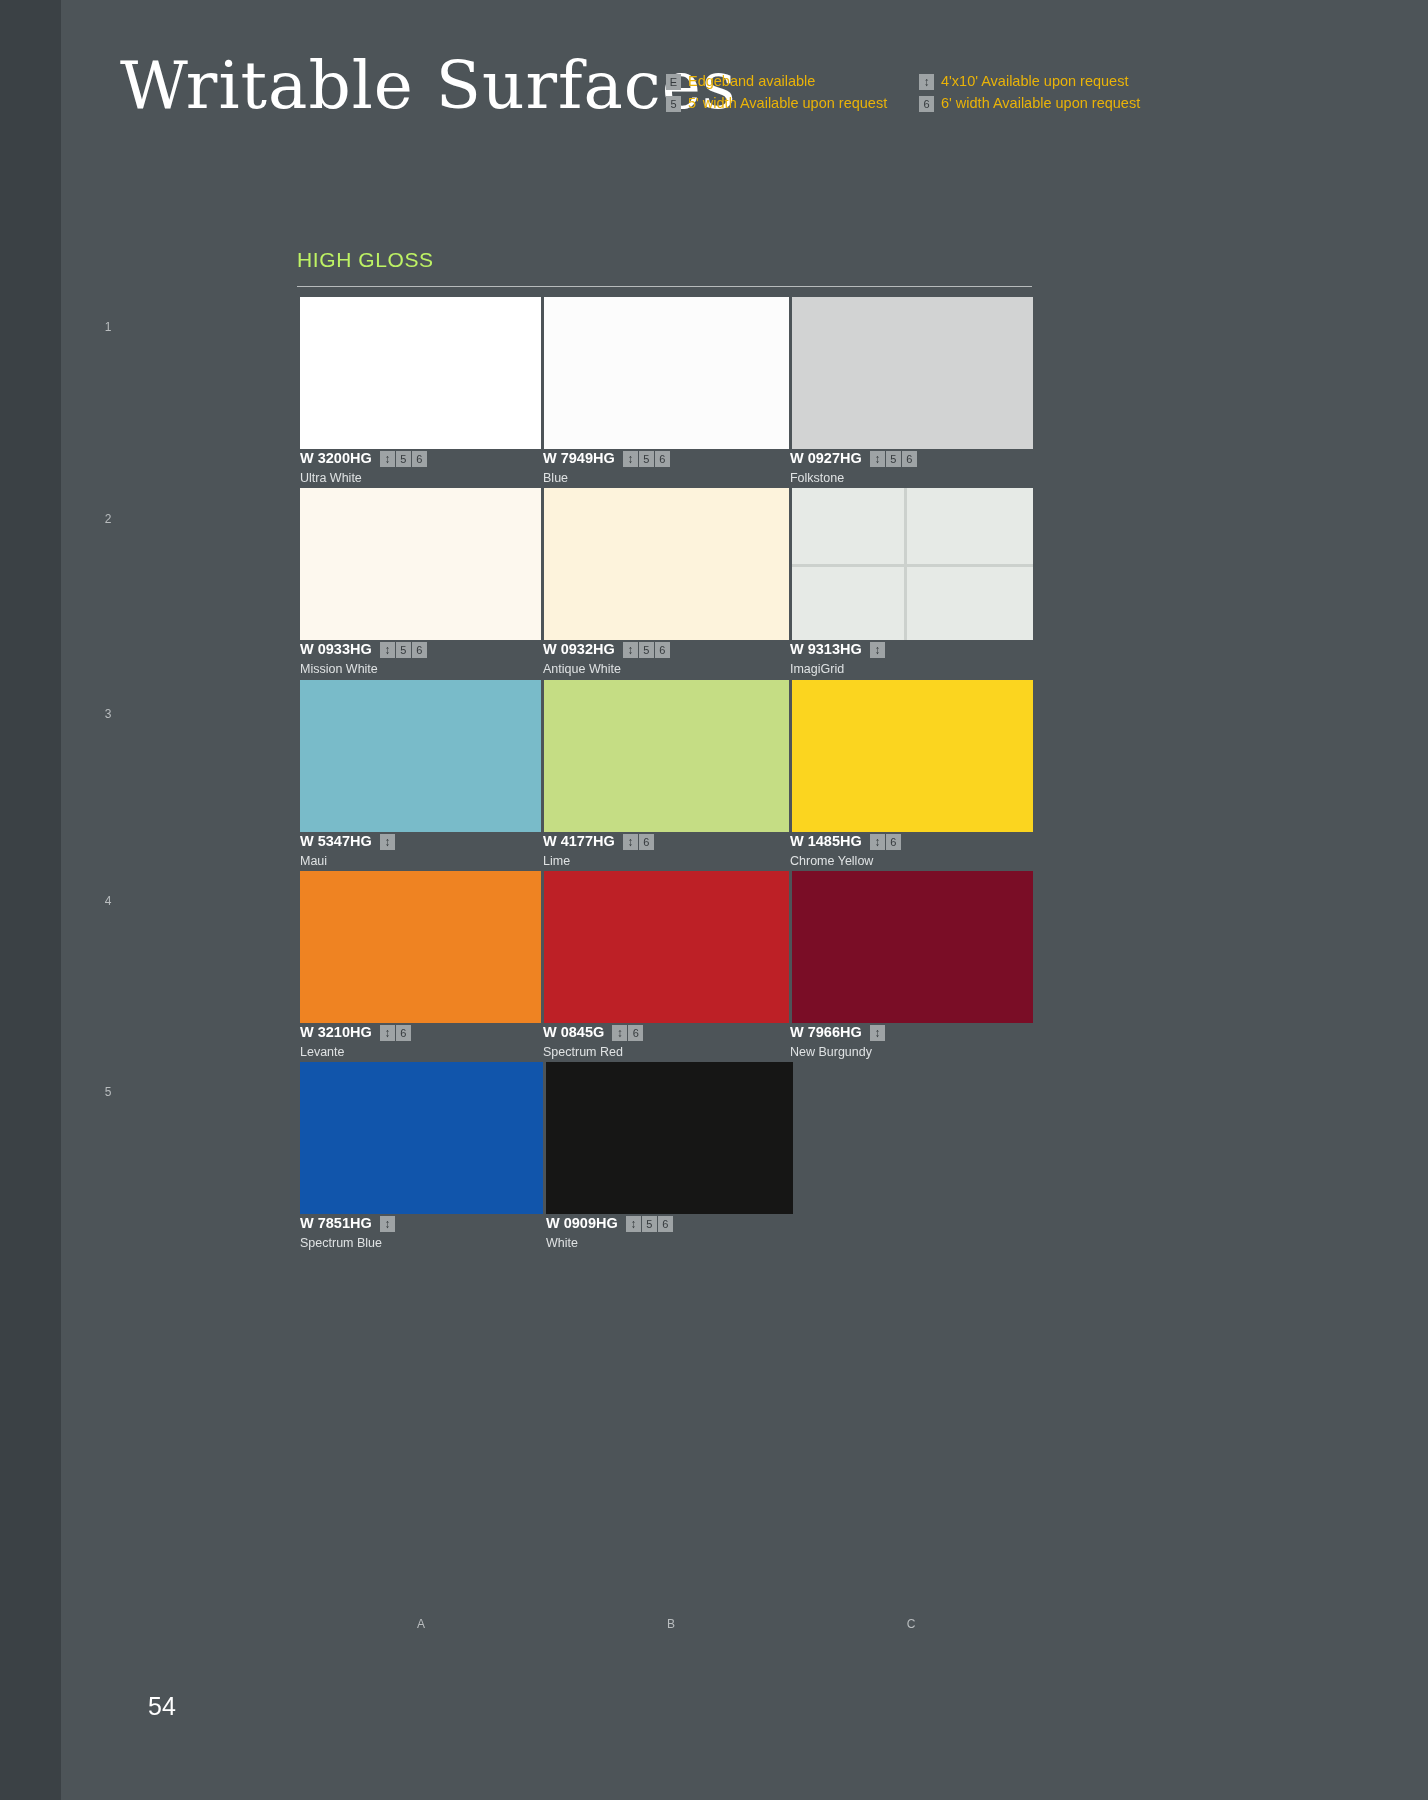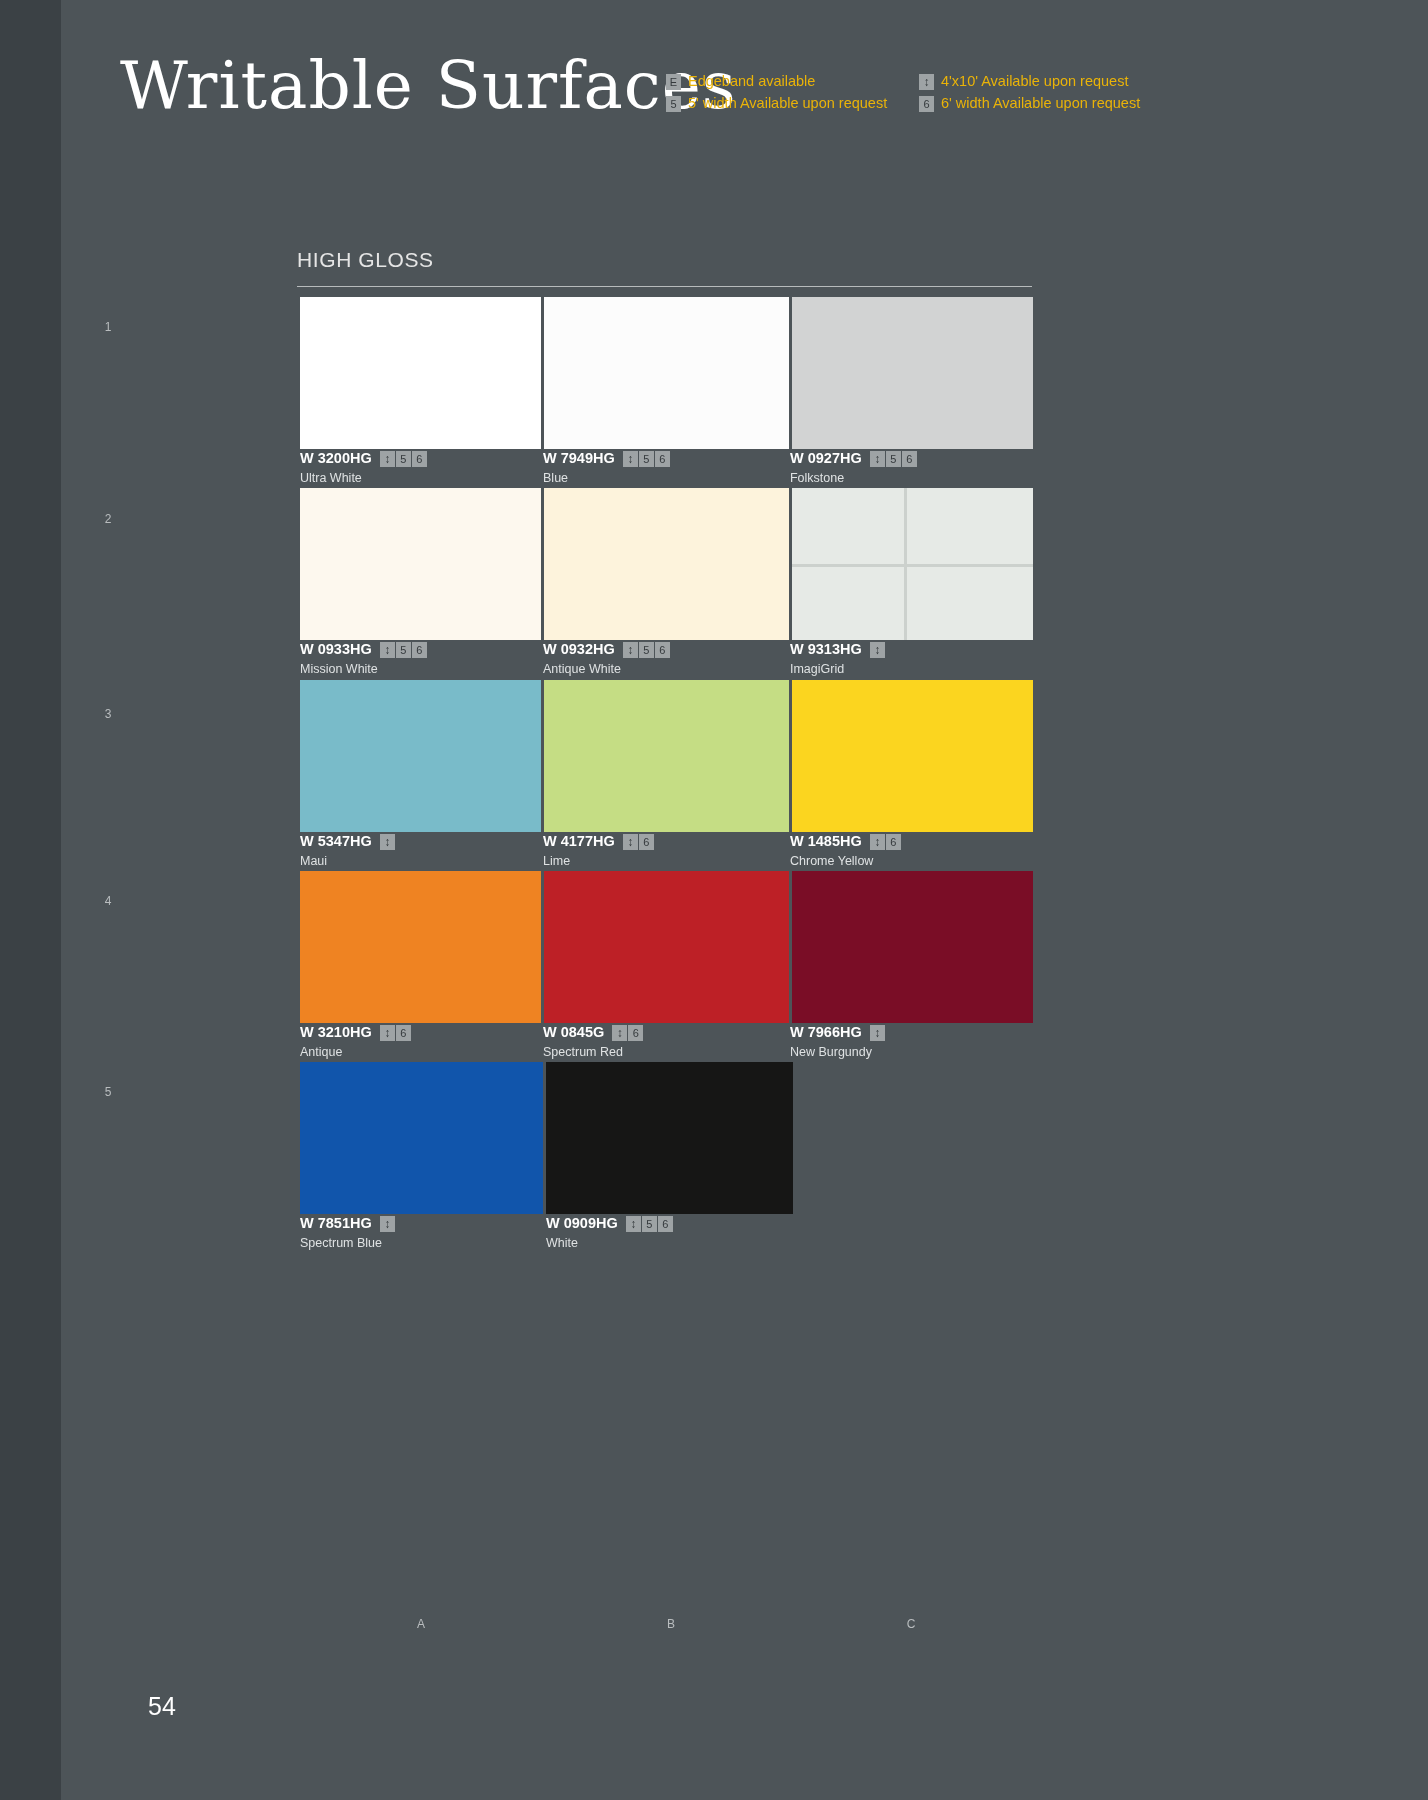--- a/index.html
+++ b/index.html
@@ -67,21 +67,21 @@
   .badge.arrow { font-size: 12px; letter-spacing: 0; }
 
   
   #section {
     position: absolute; left: 297px; top: 247px;
     width: 735px;
   }
   #section-title {
     font-size: 21px;
     letter-spacing: 0.6px;
-    color: #e5e5e5;
+    color: #bef264;
     font-weight: 400;
     line-height: 26px;
   }
   #section-rule {
     margin-top: 13px;
     width: 735px; height: 1px;
     background: #b7bbbc;
   }
 
   
@@ -351,21 +351,21 @@
         </div>
         <div style="display: flex;">
           <div class="meta" style="width: 246px;">
             <div class="code-line">
               <span class="code">W 3210HG</span>
               <span class="badges">
                 <span class="badge arrow">↕</span>
                 <span class="badge">6</span>
               </span>
             </div>
-            <div class="name">Antique</div>
+            <div class="name">Levante</div>
           </div>
           <div class="meta" style="width: 250px;">
             <div class="code-line">
               <span class="code">W 0845G</span>
               <span class="badges">
                 <span class="badge arrow">↕</span>
                 <span class="badge">6</span>
               </span>
             </div>
             <div class="name">Spectrum Red</div>

